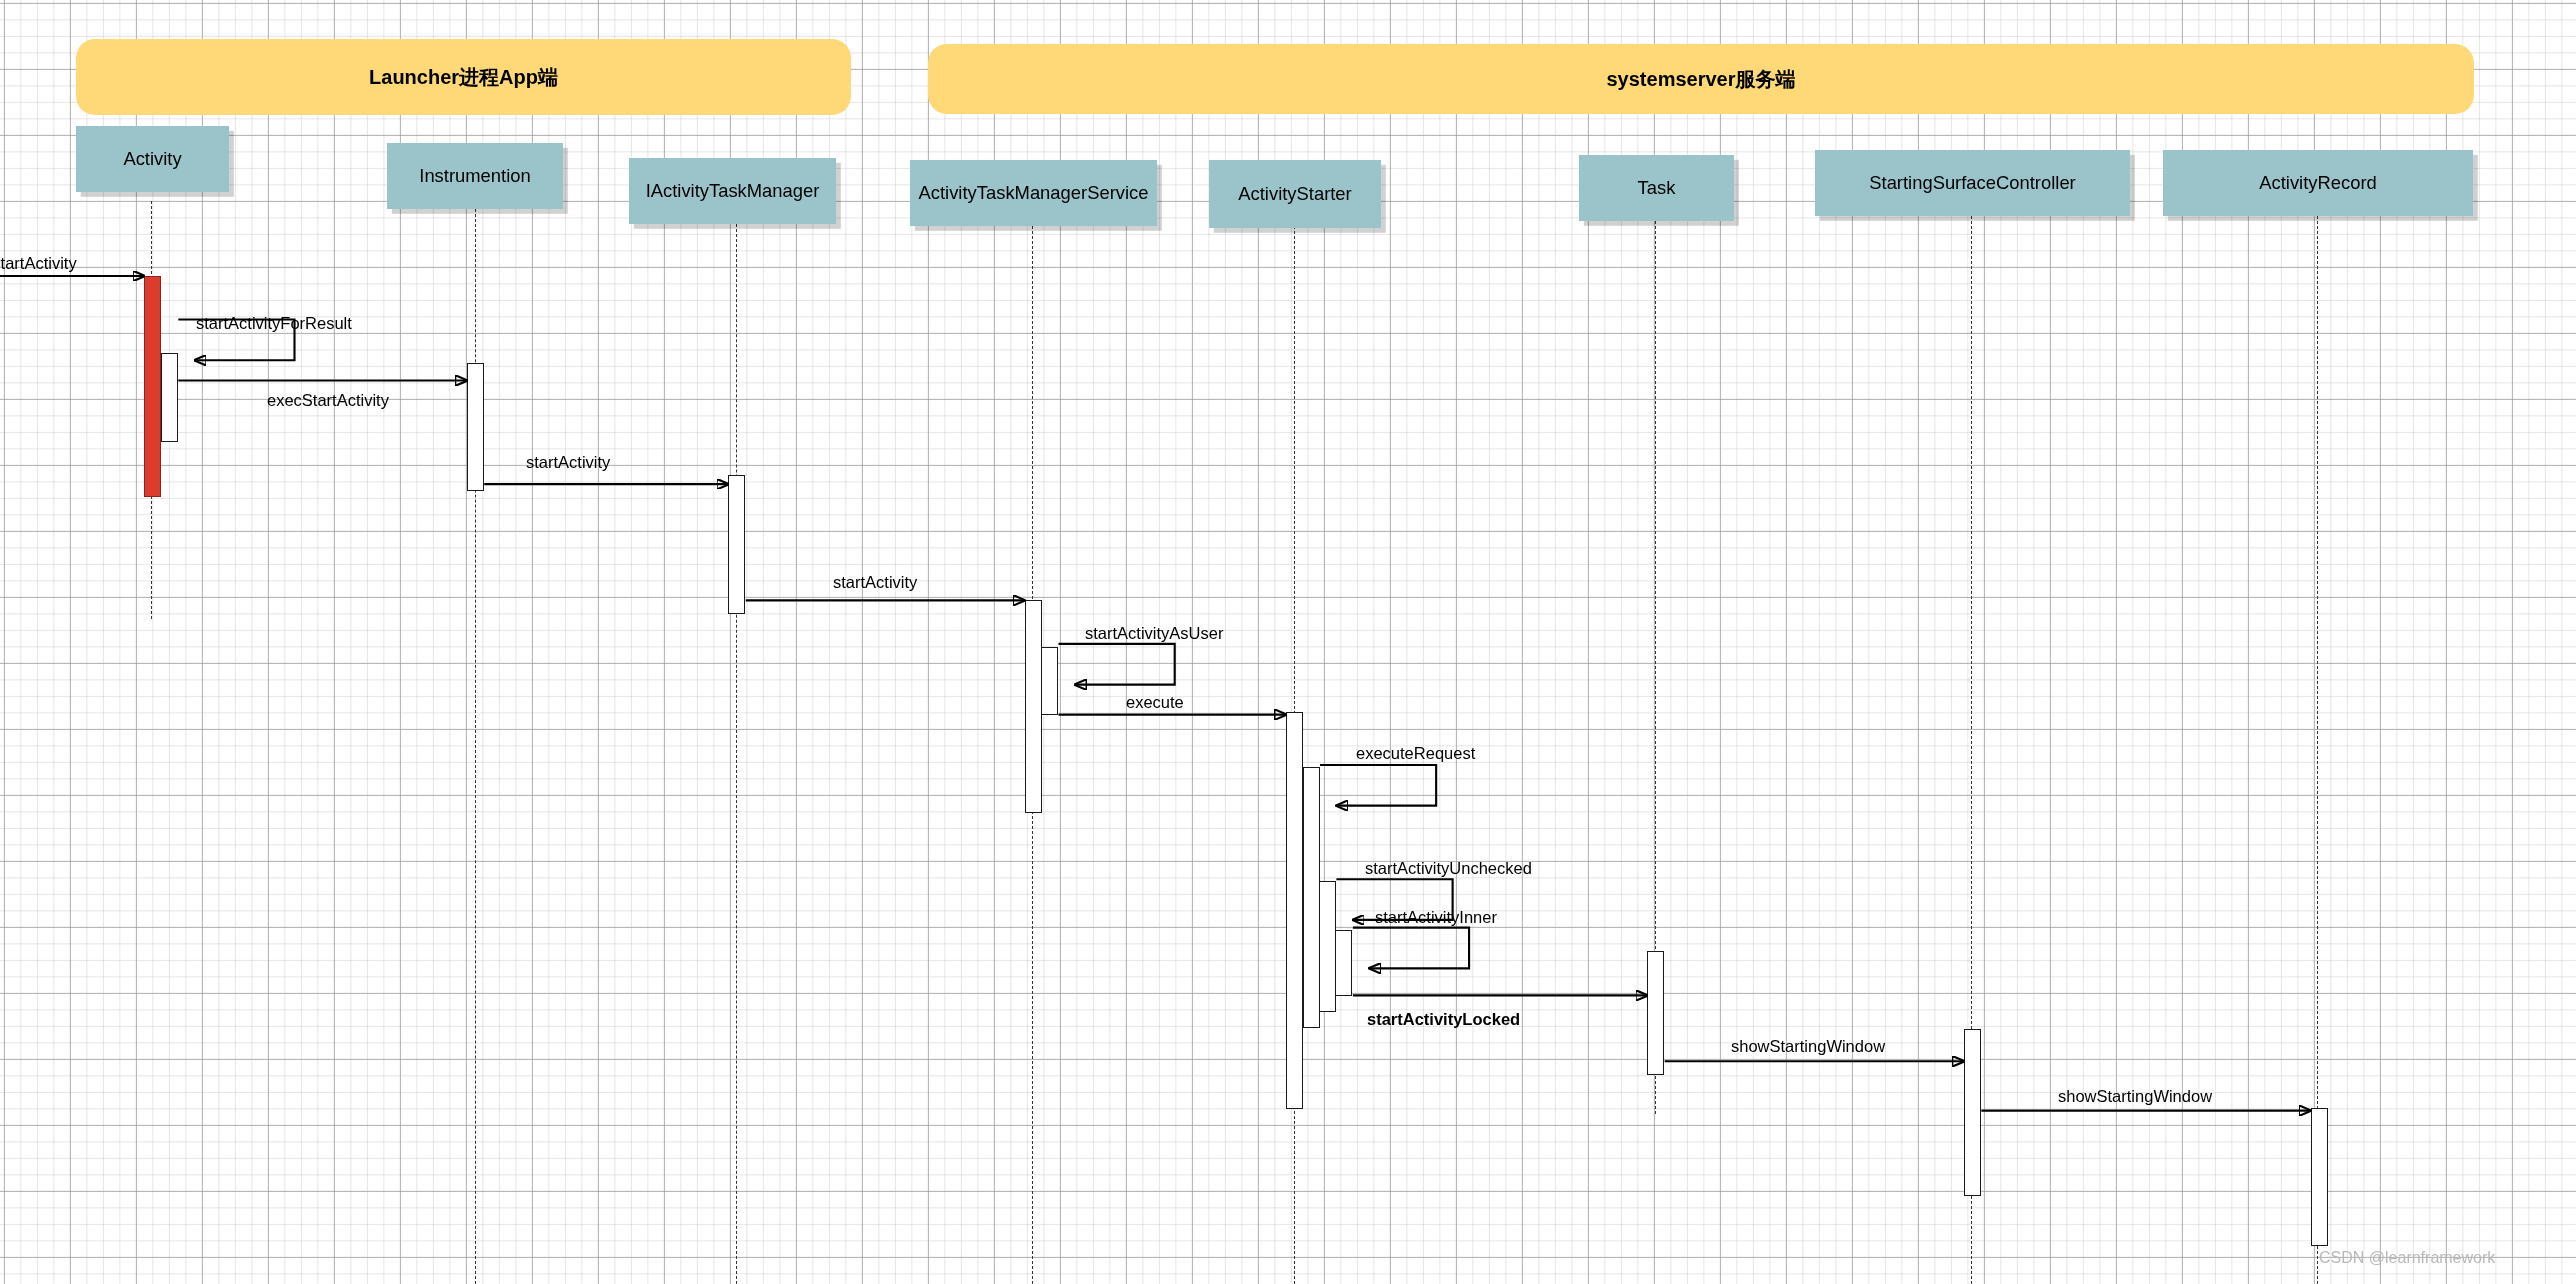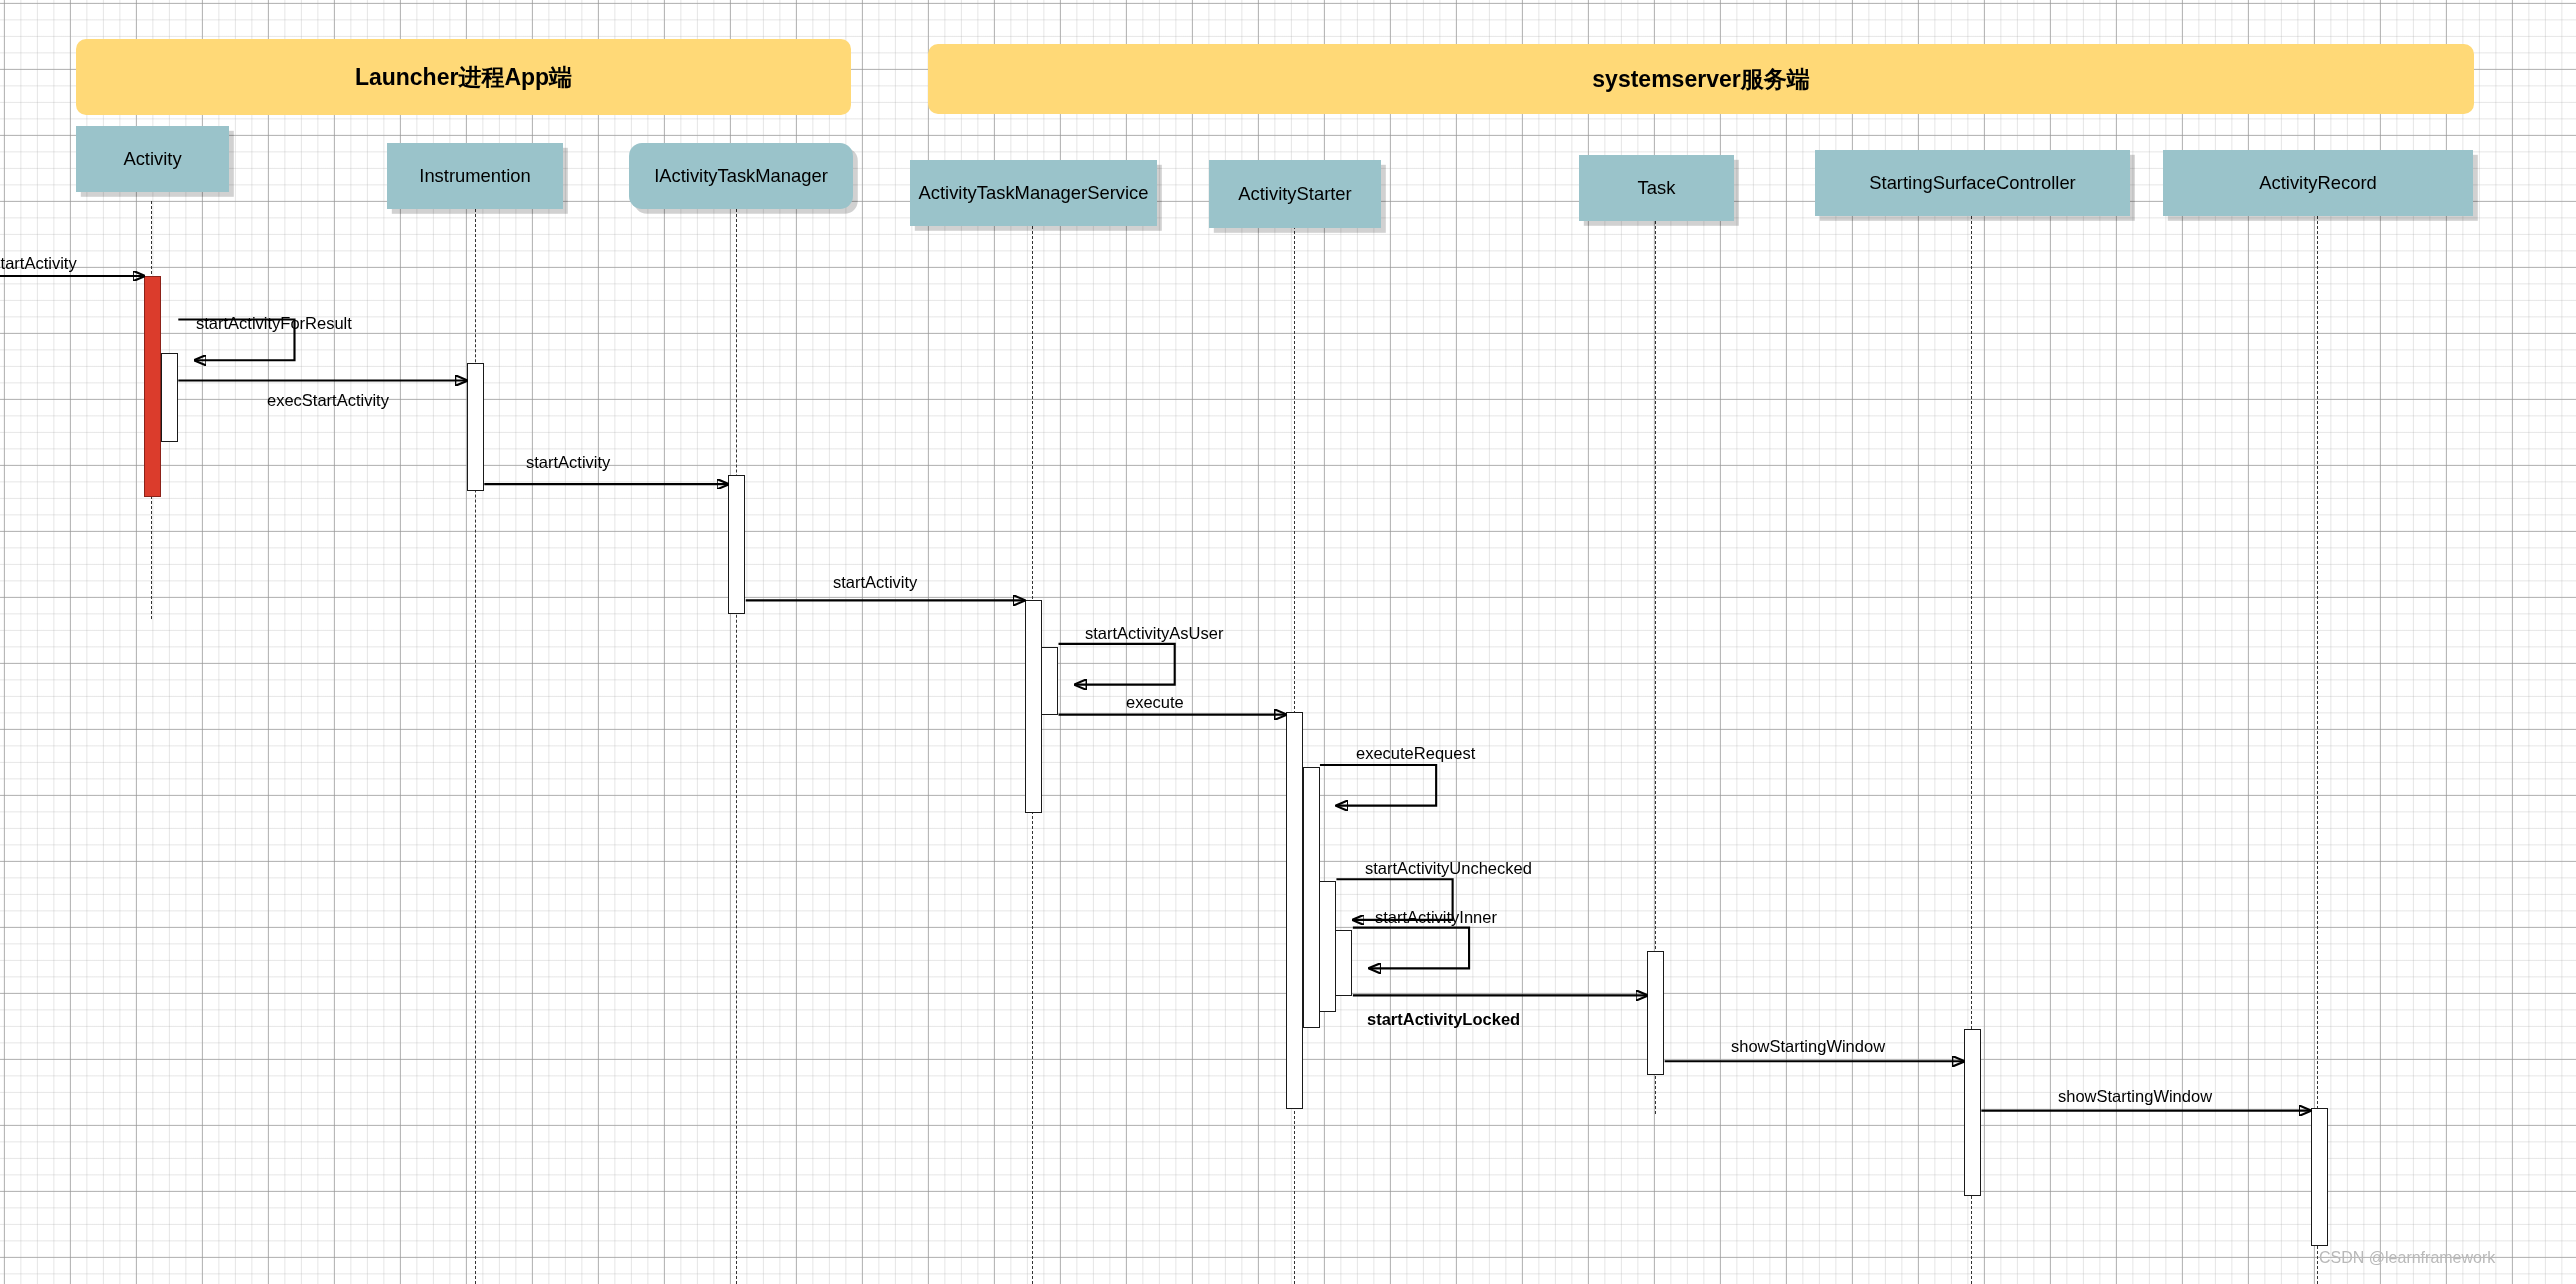--- a/index.html
+++ b/index.html
@@ -23,27 +23,27 @@
       16.5px 16.5px,
       66px 66px,
       66px 66px;
     background-position: 3.9px 2.9px, 3.9px 2.9px, 3.9px 2.9px, 3.9px 2.9px;
     font-family: "Liberation Sans", sans-serif;
     overflow: hidden;
   }
   .group-header {
     position: absolute;
     background: #FFD977;
-    border-radius: 10px;
+    border-radius: 19px;
     display: flex;
     align-items: center;
     justify-content: center;
     color: #000000;
     font-weight: bold;
-    font-size: 23px;
+    font-size: 20px;
     box-sizing: border-box;
   }
   .lifeline-head {
     position: absolute;
     background: #9AC3CA;
     box-shadow: 4.8px 4.8px 0 0 rgba(0,0,0,0.18);
     display: flex;
     align-items: center;
     justify-content: center;
     color: #000000;
@@ -109,21 +109,21 @@
   <div id="lifeline-layer">
       <div class="lifeline-dash" style="left: 151px; top: 201px; height: 418px;"></div>
       <div class="lifeline-head" style="left: 76px; top: 126px; width: 153px; height: 66px; justify-content: center;">
         <span>Activity</span>
       </div>
       <div class="lifeline-dash" style="left: 475px; top: 209px; height: 1075px;"></div>
       <div class="lifeline-head" style="left: 387px; top: 143px; width: 176px; height: 66px;">
         <span>Instrumention</span>
       </div>
       <div class="lifeline-dash" style="left: 736px; top: 209px; height: 1075px;"></div>
-      <div class="lifeline-head" style="left: 629px; top: 143px; width: 224px; height: 66px; border-radius: 13px;">
+      <div class="lifeline-head" style="left: 629px; top: 158px; width: 207px; height: 66px;">
         <span>IActivityTaskManager</span>
       </div>
       <div class="lifeline-dash" style="left: 1032px; top: 226px; height: 1058px;"></div>
       <div class="lifeline-head" style="left: 910px; top: 160px; width: 247px; height: 66px;">
         <span>ActivityTaskManagerService</span>
       </div>
       <div class="lifeline-dash" style="left: 1294px; top: 226px; height: 1058px;"></div>
       <div class="lifeline-head" style="left: 1209px; top: 160px; width: 172px; height: 68px; text-align: right;">
         <span>ActivityStarter</span>
       </div>

